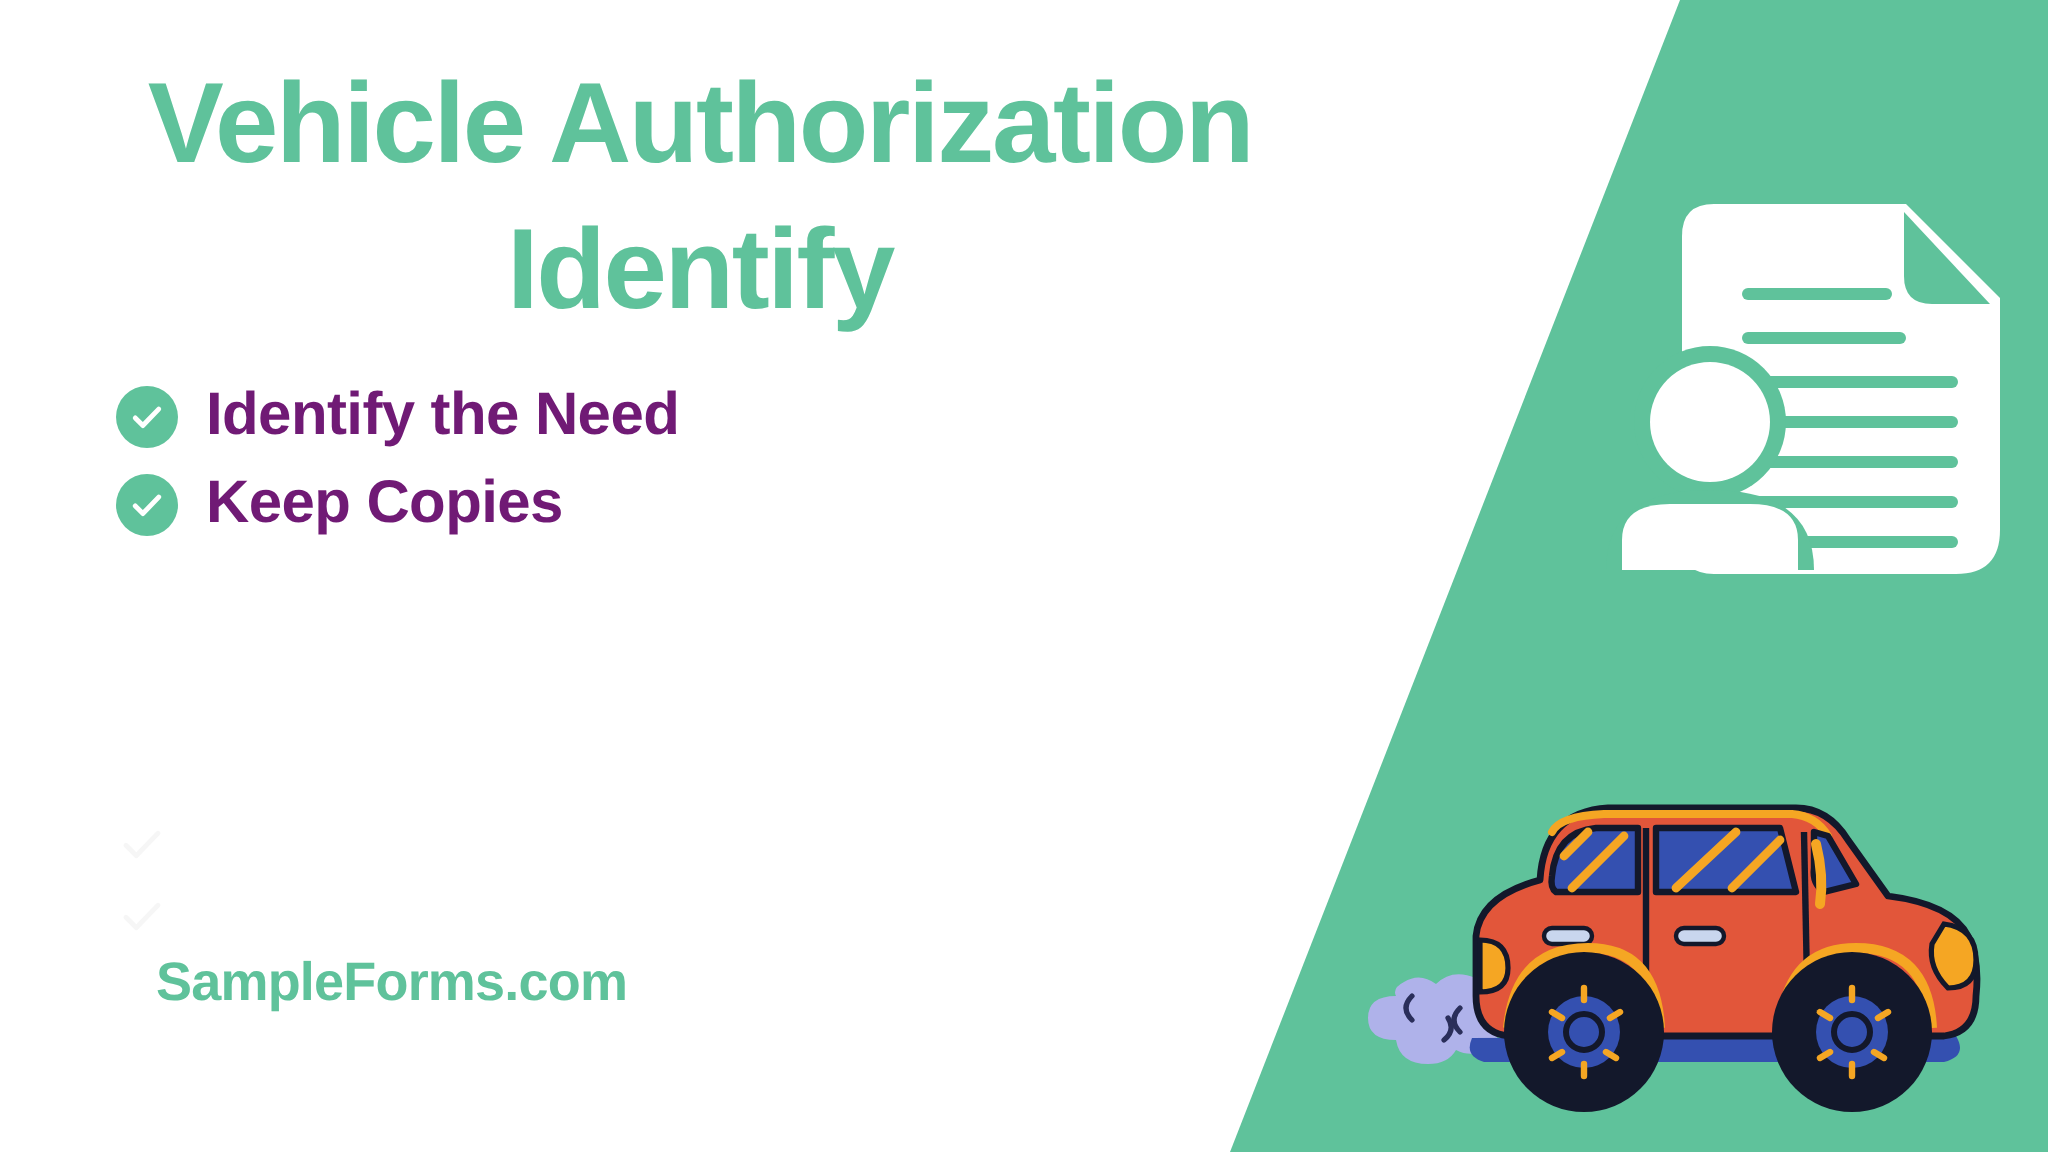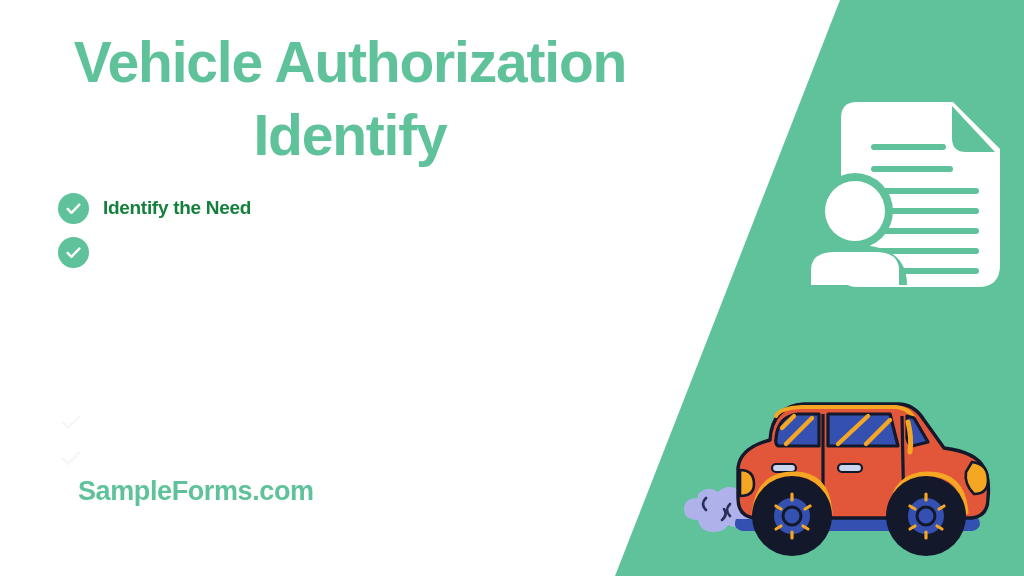--- a/index.html
+++ b/index.html
@@ -67,24 +67,24 @@
     width: 31px;
     height: 31px;
     border-radius: 50%;
     background: #5FC29B;
     display: flex;
     align-items: center;
     justify-content: center;
   }
   .check-badge svg { display: block; }
   .item-label {
-    font-size: 19px;
+    font-size: 30px;
     font-weight: 700;
     letter-spacing: -0.3px;
-    color: #15803d;
+    color: #701a75;
     white-space: nowrap;
   }
 
   
   .ghost-checks {
     position: absolute;
     top: 404px;
     left: 58px;
     width: 40px;
   }
@@ -154,20 +154,21 @@
 
 
 
 
       <div class="list-item">
         <span class="check-badge">
           <svg width="19" height="19" viewBox="0 0 24 24">
             <path d="M4.6 12.6 L9.4 17.4 L19.4 7.0" fill="none" stroke="#ffffff" stroke-width="3.1" stroke-linecap="round" stroke-linejoin="round"></path>
           </svg>
         </span>
+        <span class="item-label">Keep Copies</span>
       </div>
 
     </div>
 
     <div class="ghost-checks">
       <div class="ghost-check">
         <svg width="26" height="26" viewBox="0 0 24 24">
           <path d="M4.6 12.6 L9.4 17.4 L19.4 7.0" fill="none" stroke="#f6f6f6" stroke-width="2.2" stroke-linecap="round" stroke-linejoin="round"></path>
         </svg>
       </div>

